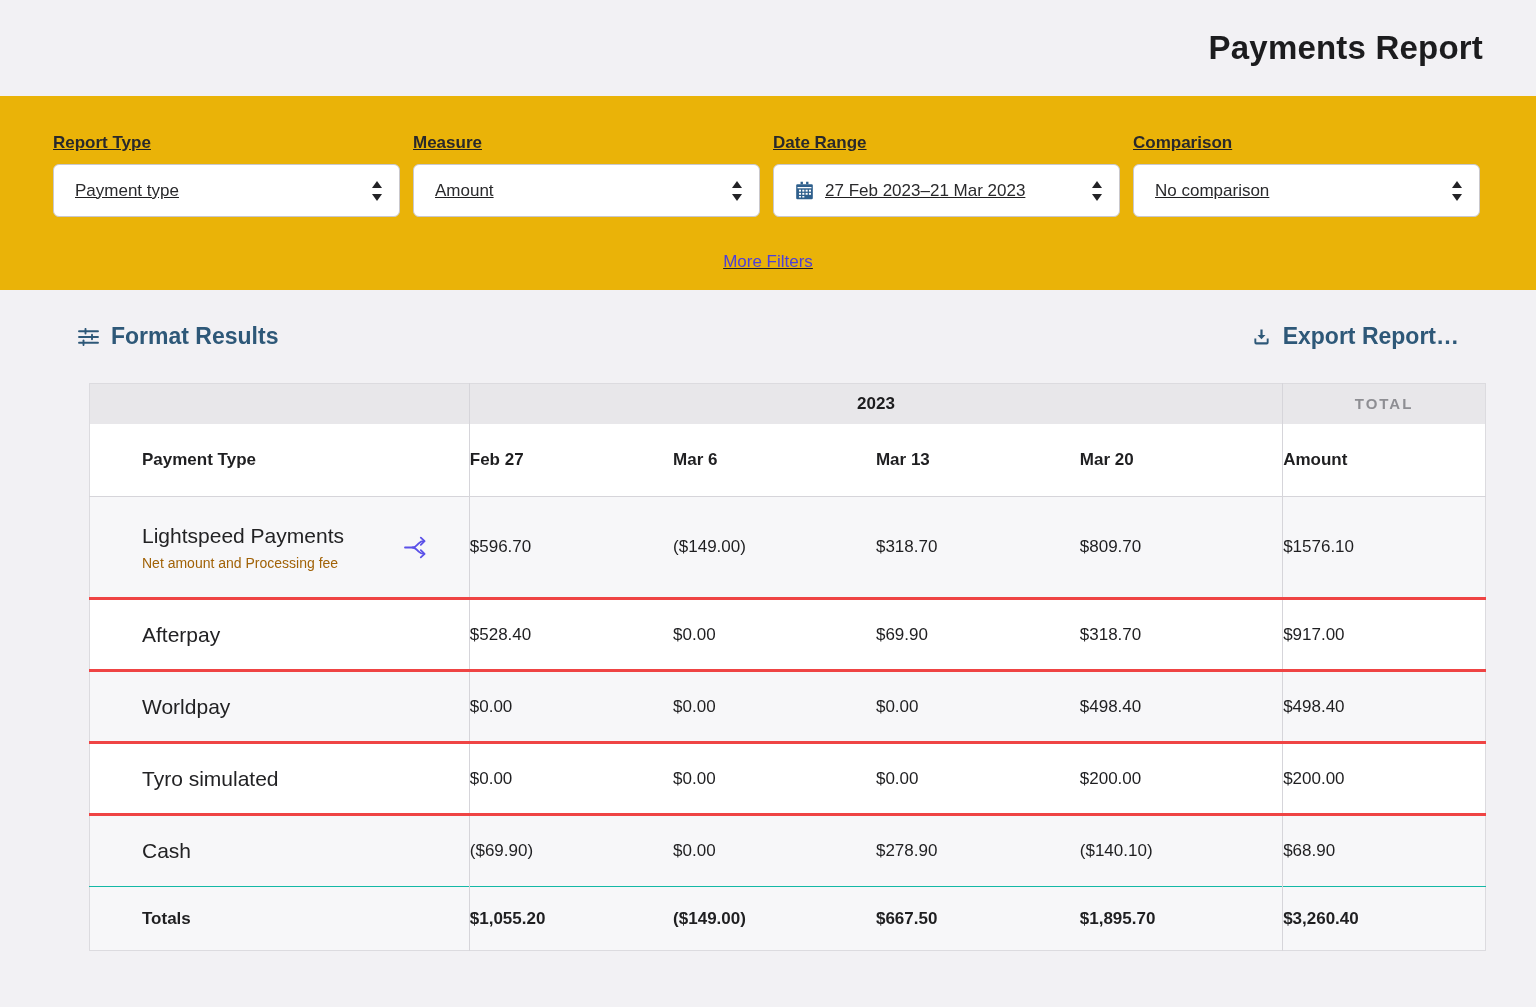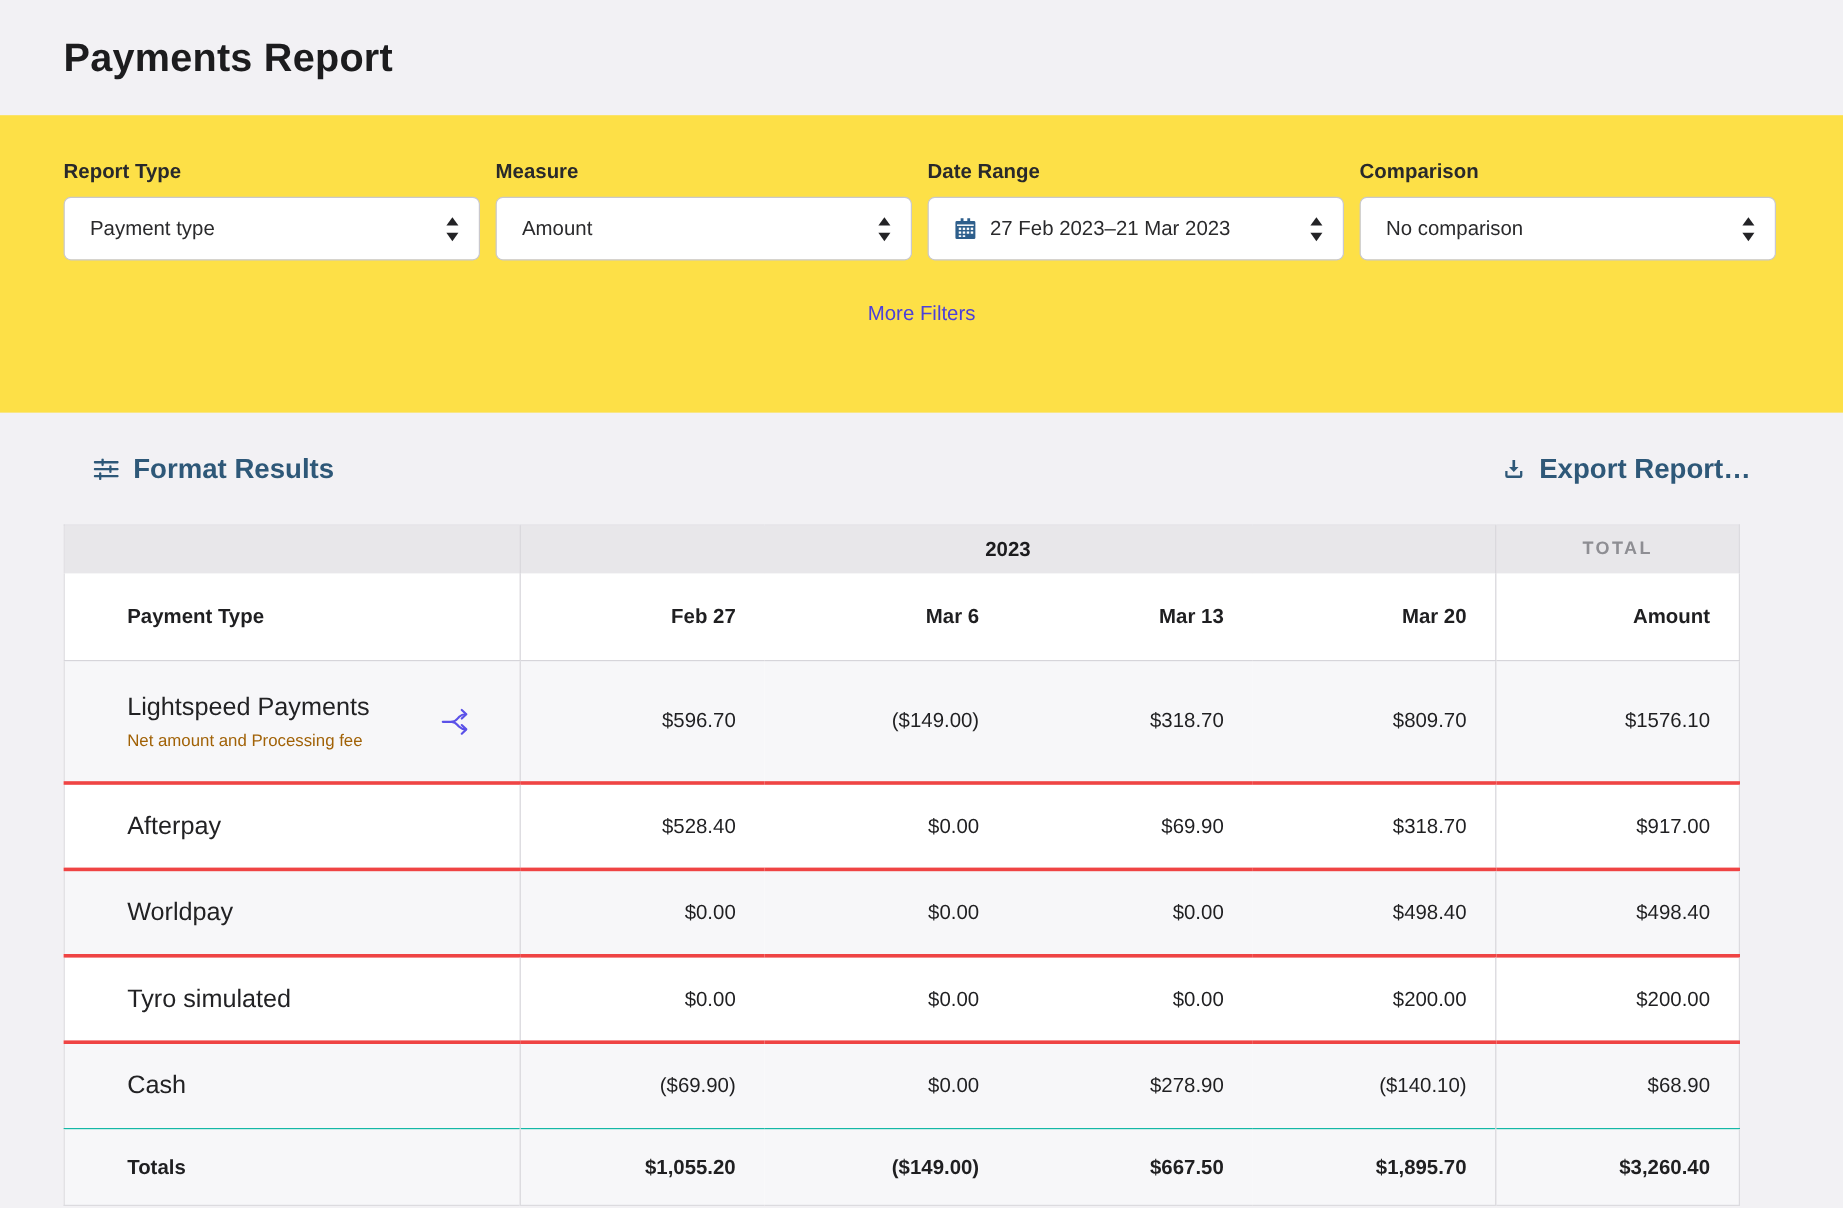--- a/index.html
+++ b/index.html
@@ -10,29 +10,31 @@
     font-family:"Liberation Sans", sans-serif;
     color:#1f1f21;
     overflow:hidden;
   }
 
   
   .top-bar {
     height:96px; background:#f2f1f4;
     display:flex; align-items:center;
     padding:0 53px;
+    justify-content:flex-end;
   }
   .page-title {
     margin:0; font-size:33px; font-weight:700; color:#1c1c1e; letter-spacing:.2px;
   }
 
   
   .filters-section {
-    height:248px; background:#fde047;
+    height:194px; background:#eab308;
     padding:37px 53px 0;
+    text-decoration:underline;
   }
   .filters-row { display:flex; gap:13px; }
   .filter { width:347px; }
   .filter-label { font-size:17px; font-weight:700; color:#29292b; margin-bottom:11px; }
   .select {
     height:53px; background:#fff;
     border:1px solid #c9c8cd; border-radius:6px;
     display:flex; align-items:center;
     padding:0 17px 0 21px;
     cursor:pointer;
@@ -59,28 +61,29 @@
   .toolbar-btn.format { margin-left:25px; }
   .toolbar-btn.export { margin-right:24px; }
   .toolbar-btn svg { display:block; }
 
   
   table.report {
     margin-top:33px; width:1397px;
     border-collapse:collapse; background:#fff;
     border:1px solid #dcdbdf;
     font-size:17px;
+    margin-left:36px;
   }
   th, td { padding:0; font-weight:400; color:#1f1f21; }
   thead tr.band th { height:40px; background:#e8e7ea; }
   th.year-th  { font-weight:700; font-size:17px; text-align:center; color:#1c1c1e; }
   th.total-th { font-weight:700; font-size:15px; text-align:center; color:#8e8e93; letter-spacing:2px; }
   thead tr.cols th { height:73px; background:#fff; font-weight:700; border-bottom:1px solid #d6d5da; }
   .label-left { text-align:left; padding-left:52px; }
-  .num { text-align:right; padding-right:24px; }
+  .num { text-align:left; padding-right:24px; }
   .sep-l { border-left:1px solid #d6d5da; }
   tbody td { height:72px; border-top:3px solid #ef4444; }
   tbody tr:first-child td { border-top:none; }
   tbody tr:nth-child(odd) td { background:#f7f7f9; }
   td.tall { height:102px; }
   .label-wrap { display:flex; align-items:center; justify-content:space-between; padding-right:40px; }
   .label-title { font-size:21px; color:#222224; }
   .label-sub { font-size:14px; color:#a16207; margin-top:7px; }
   .branch { cursor:pointer; display:flex; align-items:center; }
   tfoot td { height:64px; background:#f7f7f9; border-top:1px solid #14b8a6; font-weight:700; }

